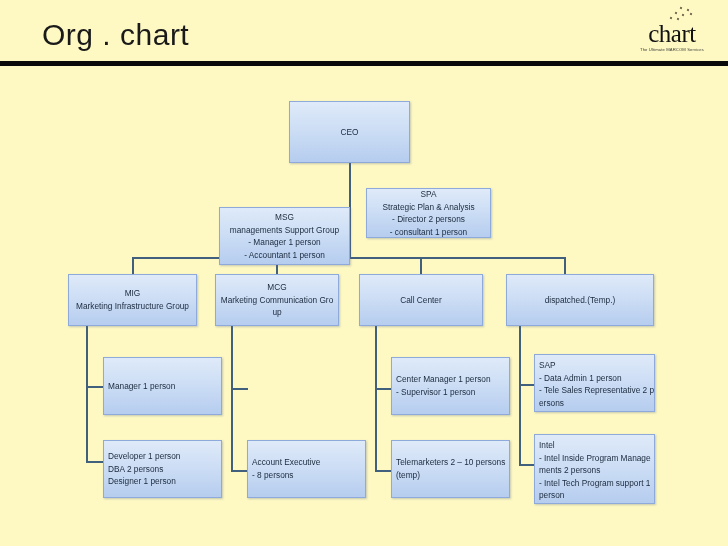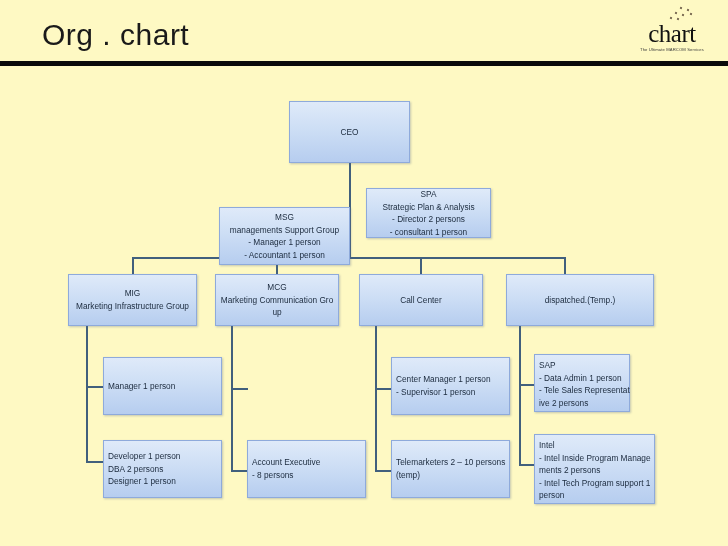--- a/index.html
+++ b/index.html
@@ -221,21 +221,21 @@
     </div>
 
     <div class="node vcenter" style="left:391px; top:357px; width:119px; height:58px;">
       <div class="txt">Center Manager 1 person<br>- Supervisor 1 person</div>
     </div>
 
     <div class="node vcenter" style="left:391px; top:440px; width:119px; height:58px;">
       <div class="txt">Telemarketers 2 – 10 persons (temp)</div>
     </div>
 
-    <div class="node ctop" style="left:534px; top:354px; width:96px; height:58px;">
+    <div class="node ctop" style="left:534px; top:354px; width:121px; height:58px;">
       <div class="txt">SAP<br>- Data Admin 1 person<br>- Tele Sales  Representative 2 persons</div>
     </div>
 
     <div class="node ctop" style="left:534px; top:434px; width:121px; height:70px;">
       <div class="txt">Intel<br>- Intel Inside Program Managements 2 persons<br>- Intel Tech Program support 1 person</div>
     </div>
 
   </div>
 </div>
 

